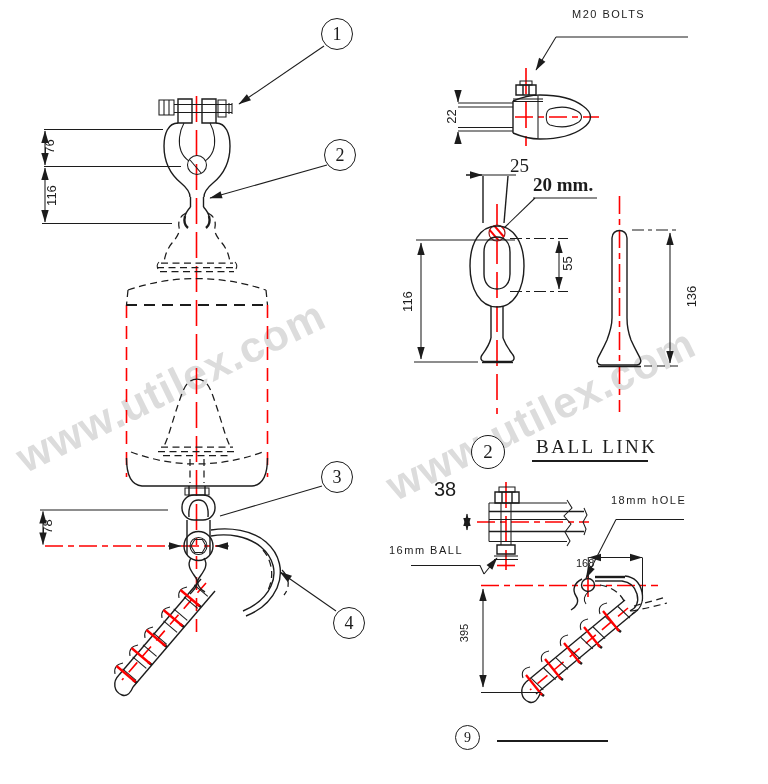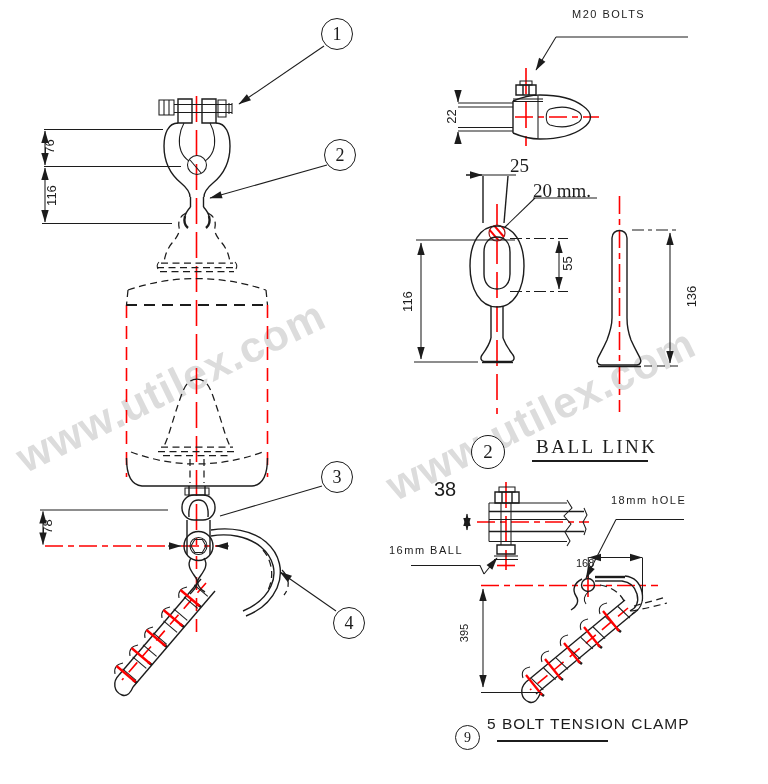--- a/index.html
+++ b/index.html
@@ -329,28 +329,27 @@
         <line x1="545" y1="659" x2="561" y2="679"></line>
         <line x1="526" y1="675" x2="542" y2="695"></line>
       </g>
       <line class="dim" x1="483" y1="589" x2="483" y2="687" marker-start="url(#arr)" marker-end="url(#arr)"></line>
       <line class="dim" x1="481" y1="692.5" x2="541" y2="692.5"></line>
     </g>
   </svg>
 
   <div class="lbl cad f15" style="left:572px;top:8px;">M20 BOLTS</div>
   <div class="lbl srf f19" style="left:510px;top:155px;">25</div>
-  <div class="lbl srf f19" style="left:533px;top:180px;">20 mm.</div>
+  <div class="lbl srf f19" style="left:533px;top:174px;font-weight:bold;">20 mm.</div>
   <div class="lbl srf f19 balllink" style="left:536px;top:436px;">BALL LINK</div>
   <div class="uline" style="left:532px;top:460px;width:116px;"></div>
   <div class="lbl cad f20" style="left:434px;top:478px;">38</div>
   <div class="lbl cad f15" style="left:389px;top:544px;">16mm BALL</div>
   <div class="lbl cad f15" style="left:611px;top:494px;text-align:center;">18mm hOLE</div>
   <div class="lbl cad f11" style="left:576px;top:557px;">168</div>
-  <div class="lbl cad f16" style="left:487px;top:715px;">5 BOLT TENSION CLAMP</div>
   <div class="uline" style="left:497px;top:740px;width:111px;"></div>
 
   <div class="vdim" style="left:434px;top:109px;">22</div>
   <div class="vdim" style="left:32px;top:139px;">76</div>
   <div class="vdim" style="left:34px;top:188px;">116</div>
   <div class="vdim" style="left:30px;top:519px;">78</div>
   <div class="vdim" style="left:390px;top:294px;">116</div>
   <div class="vdim" style="left:550px;top:256px;">55</div>
   <div class="vdim" style="left:674px;top:289px;">136</div>
   <div class="vdim vdim-s" style="left:447px;top:627px;">395</div>

